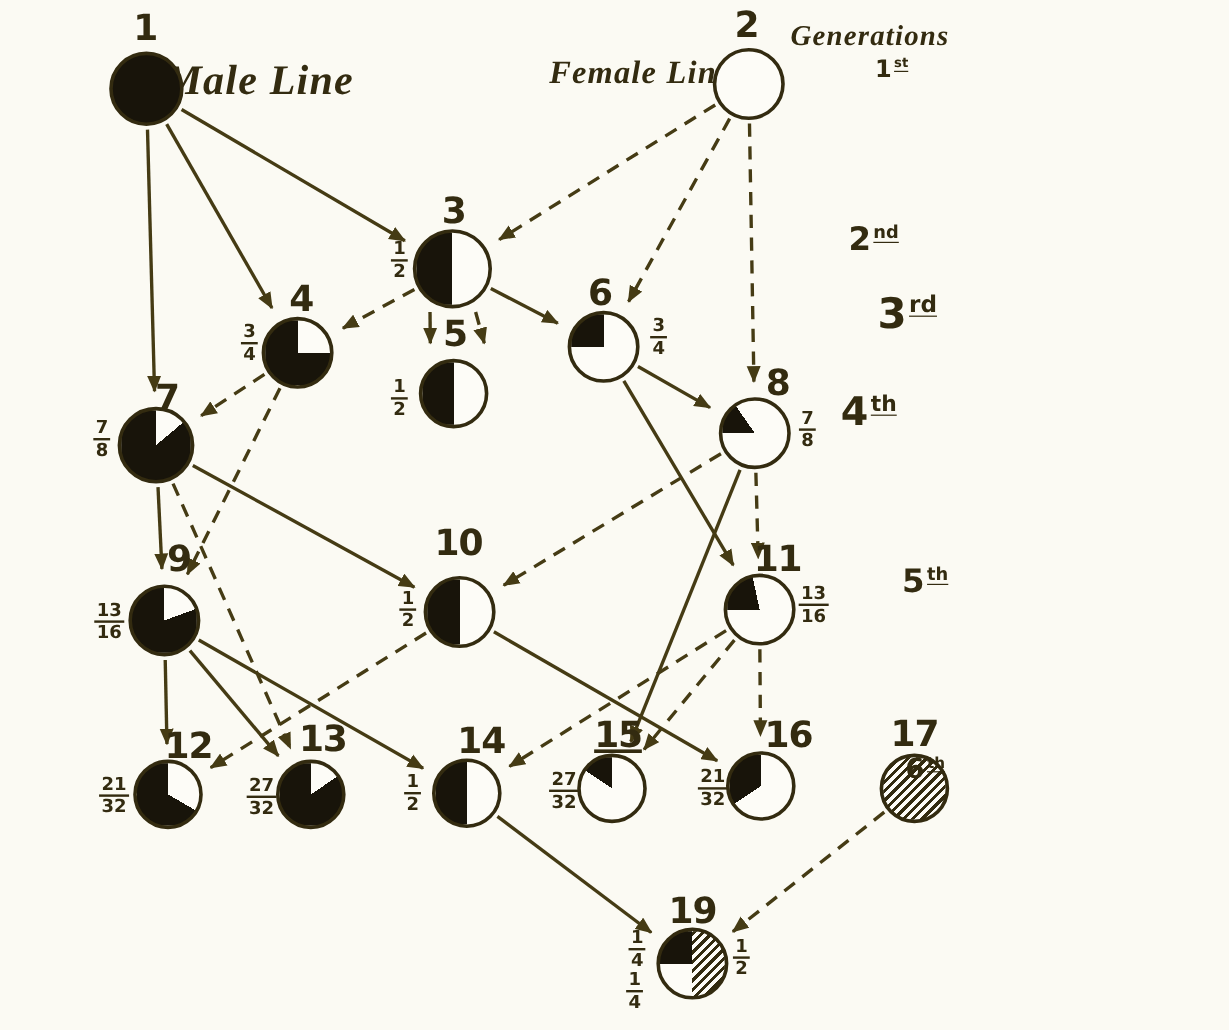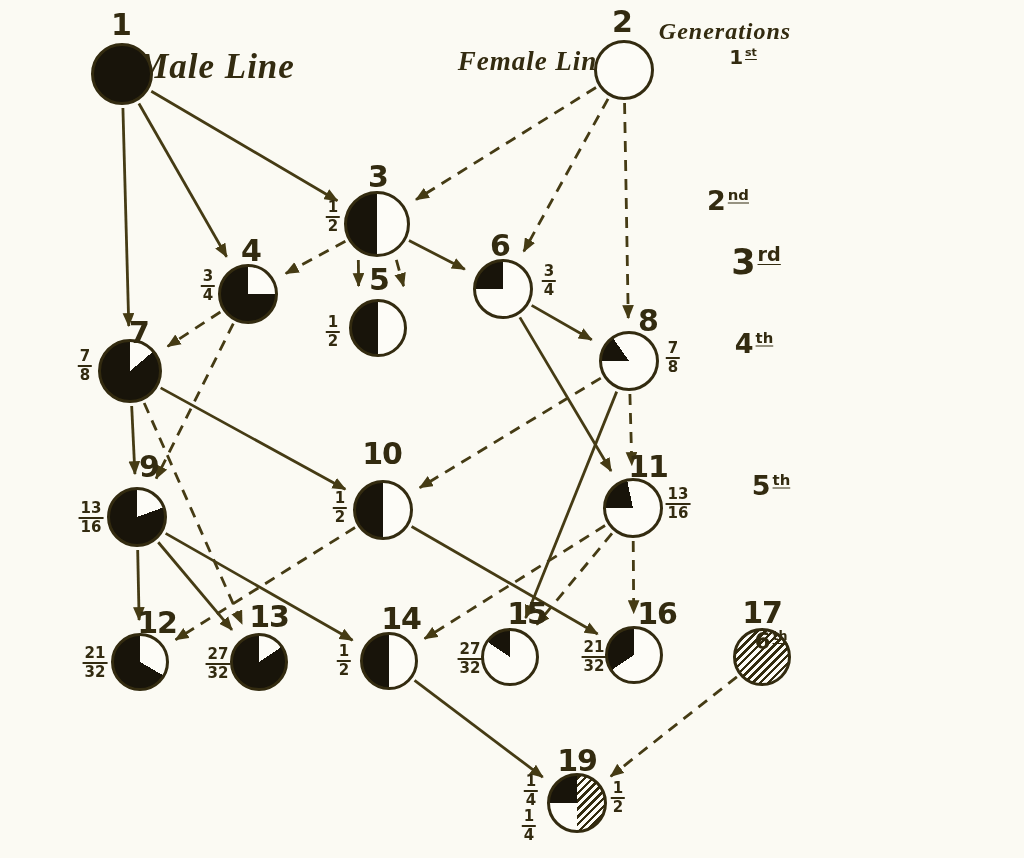--- a/index.html
+++ b/index.html
@@ -137,21 +137,21 @@
         <span class="fnum">27</span>
         <span class="fden">32</span>
       </div>
       <div class="node-circle" style="left: 360px; top: 632px; width: 58px; height: 58px; background: conic-gradient(from 180deg, rgb(24, 20, 10) 0deg, rgb(24, 20, 10) 180deg, rgb(253, 252, 247) 180deg, rgb(253, 252, 247) 360deg);"></div>
       <div class="node-num" style="left: 401px; top: 618px;">14</div>
       <div class="frac" style="left: 344px; top: 661px;">
         <span class="fnum">1</span>
         <span class="fden">2</span>
       </div>
       <div class="node-circle" style="left: 481px; top: 628px; width: 58px; height: 58px; background: conic-gradient(from 304deg, rgb(24, 20, 10) 0deg, rgb(24, 20, 10) 56deg, rgb(253, 252, 247) 56deg, rgb(253, 252, 247) 360deg);"></div>
-      <div class="node-num" style="left: 527px; top: 613px;">15</div>
+      <div class="node-num" style="left: 515px; top: 613px; text-decoration: underline;">15</div>
       <div class="frac" style="left: 470px; top: 659px;">
         <span class="fnum">27</span>
         <span class="fden">32</span>
       </div>
       <div class="node-circle" style="left: 605px; top: 626px; width: 58px; height: 58px; background: conic-gradient(from 236deg, rgb(24, 20, 10) 0deg, rgb(24, 20, 10) 124deg, rgb(253, 252, 247) 124deg, rgb(253, 252, 247) 360deg);"></div>
       <div class="node-num" style="left: 657px; top: 613px;">16</div>
       <div class="frac" style="left: 594px; top: 657px;">
         <span class="fnum">21</span>
         <span class="fden">32</span>
       </div>
@@ -167,17 +167,17 @@
         <span class="fnum">1</span>
         <span class="fden">4</span>
       </div>
       <div class="frac" style="left: 618px; top: 798px;">
         <span class="fnum">1</span>
         <span class="fden">2</span>
       </div>
       <div class="gen" style="left: 743px; top: 57px; font-size: 20px;"><span>1</span><sup>st</sup></div>
       <div class="gen" style="left: 728px; top: 200px; font-size: 27px;"><span>2</span><sup>nd</sup></div>
       <div class="gen" style="left: 756px; top: 262px; font-size: 35px;"><span>3</span><sup>rd</sup></div>
-      <div class="gen" style="left: 754px; top: 343px; font-size: 27px;"><span>4</span><sup>th</sup></div>
+      <div class="gen" style="left: 724px; top: 343px; font-size: 33px;"><span>4</span><sup>th</sup></div>
       <div class="gen" style="left: 771px; top: 485px; font-size: 27px;"><span>5</span><sup>th</sup></div>
       <div class="gen" style="left: 771px; top: 641px; font-size: 23px;"><span>6</span><sup>th</sup></div>
     </div>
 </div>
 
 </body></html>

